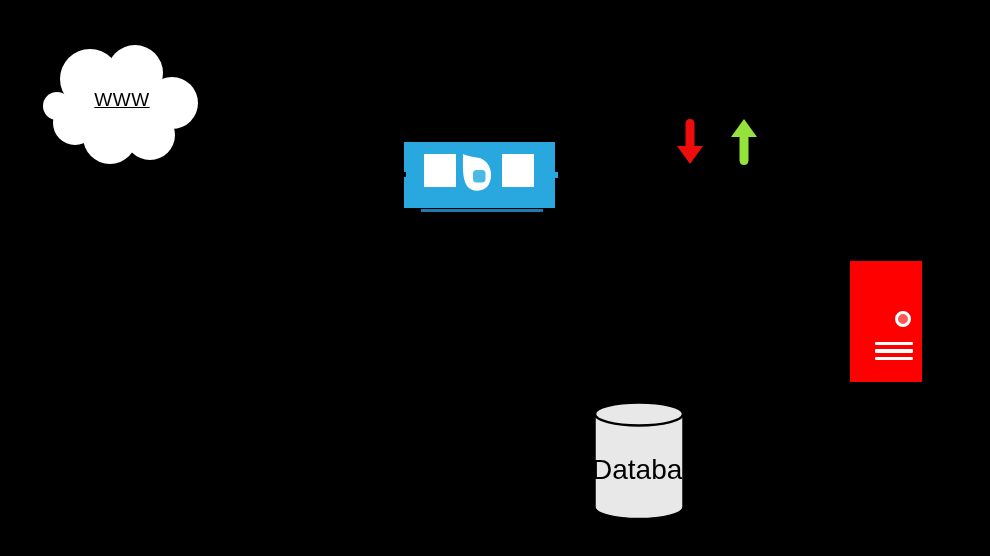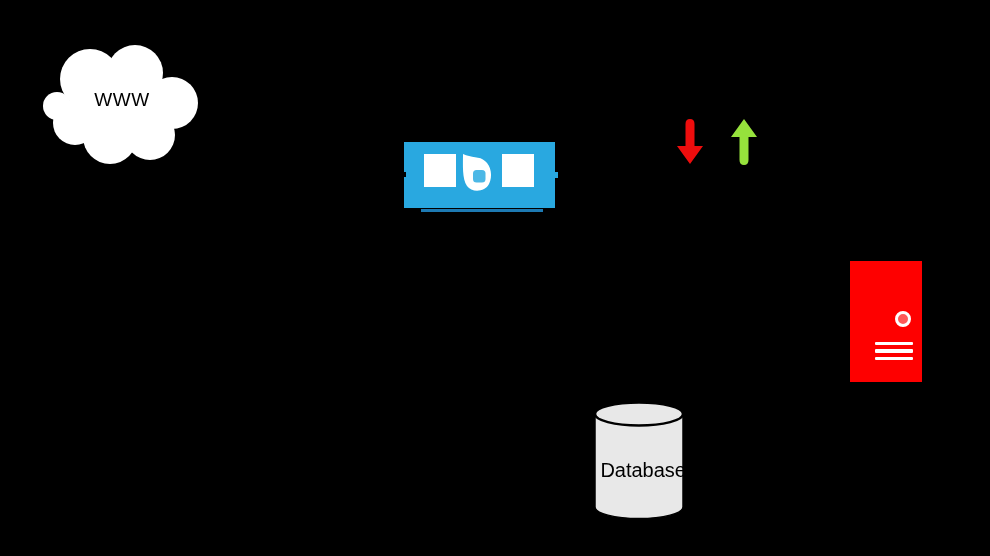--- a/index.html
+++ b/index.html
@@ -27,20 +27,21 @@
   .abs { position: absolute; }
 
   
   #cloud-wrap { left: 42px; top: 43px; width: 160px; height: 124px; }
   #www-label {
     left: 42px; top: 90px; width: 160px;
     text-align: center;
     font-size: 19px; line-height: 20px;
     color: var(--label-black);
     letter-spacing: 0.5px;
+    text-decoration: underline;
   }
 
   
   #app-logo {
     left: 404px; top: 142px; width: 151px; height: 66px;
     background: var(--logo-blue);
   }
   .logo-square {
     position: absolute; top: 12px; width: 32px; height: 33px;
     background: #ffffff;
@@ -80,22 +81,22 @@
   #server-vents { position: absolute; left: 25px; top: 81px; }
   .vent {
     width: 38px; height: 3.4px; margin-bottom: 4px;
     background: #ffffff; border-radius: 1px;
   }
 
   
   #db-wrap { left: 592px; top: 400px; width: 94px; height: 122px; }
   #db-label {
     left: 592px; top: 460px; width: 94px;
-    text-align: right;
-    font-size: 20px; line-height: 20px;
+    text-align: left;
+    font-size: 28px; line-height: 20px;
     color: var(--label-black);
   }
 </style>
 </head>
 <body>
 
 <div id="canvas">
 
   <div class="abs" id="cloud-wrap">
     <svg width="160" height="124" viewBox="0 0 160 124" xmlns="http://www.w3.org/2000/svg">

